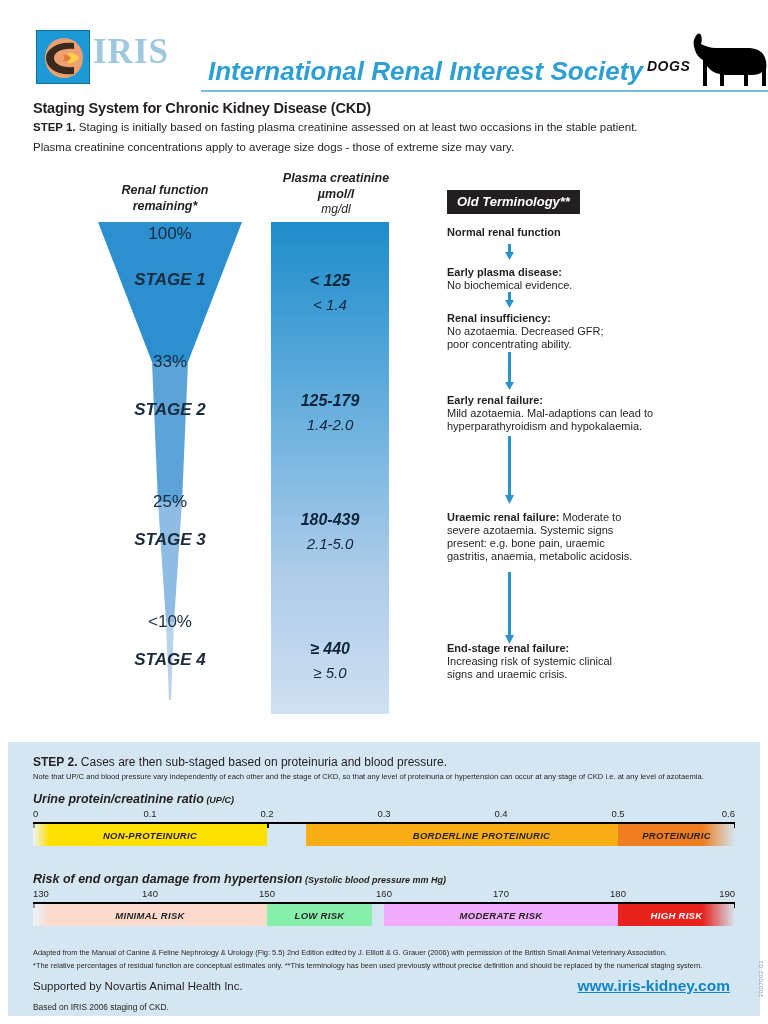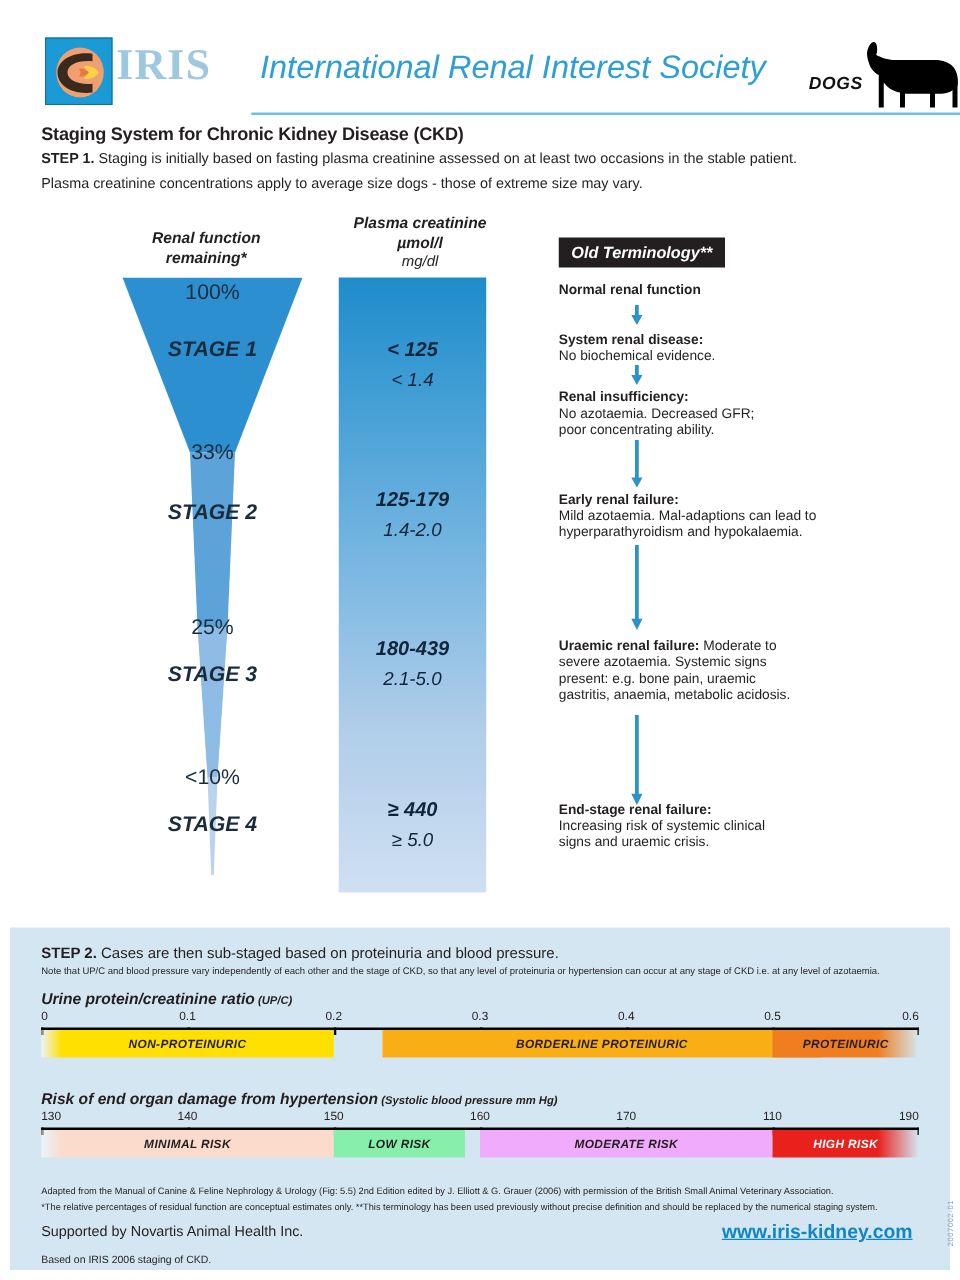--- a/index.html
+++ b/index.html
@@ -13,21 +13,21 @@
   }
   .page{position:absolute;inset:0;background:#fff;}
 
   
   .header{position:absolute;left:36px;top:30px;width:700px;height:62px;}
   .logo-box{position:absolute;left:0;top:0;width:54px;height:54px;background:#1b9ad6;
             border:1px solid #0f6f9e;box-sizing:border-box;overflow:hidden;}
   .logo-svg{display:block;}
   .iris-word{position:absolute;left:57px;top:4px;font-size:35px;font-weight:bold;
              font-family:"Liberation Serif", serif;color:#9ec8e0;letter-spacing:1px;line-height:1;}
-  .iris-full{position:absolute;left:172px;top:8px;font-size:26px;font-weight:normal;
+  .iris-full{position:absolute;left:172px;top:26px;font-size:26px;font-weight:bold;
              font-style:italic;color:#2e9fd4;white-space:nowrap;}
   .dogs-word{position:absolute;left:611px;top:28px;font-size:14px;font-weight:bold;
              font-style:italic;color:#111;letter-spacing:.5px;}
   .dog-silhouette{position:absolute;left:650px;top:2px;}
   .header-rule{position:absolute;left:165px;top:60px;width:571px;height:2px;background:#6fc0e2;}
 
   
   .title{position:absolute;left:33px;top:100px;font-size:14.5px;font-weight:bold;letter-spacing:-.2px;}
   .step1{position:absolute;left:33px;top:122px;font-size:11.5px;width:710px;line-height:1.0;}
   .step1 b{font-weight:bold;}
@@ -173,21 +173,21 @@
     <span class="hd">Normal renal function</span>
   </div>
   <div class="arrow" style="top:244px;height:16px">
     <svg width="9" height="16" viewBox="0 0 9 16" aria-hidden="true">
       <rect x="3" y="0" width="3" height="9" fill="#2b93c9"></rect>
       <polygon points="0,8 9,8 4.5,16" fill="#2b93c9"></polygon>
     </svg>
   </div>
 
   <div class="ot-item" style="top:266px">
-    <div class="hd">System renal disease:</div>
+    <div class="hd">Early plasma disease:</div>
     <div>No biochemical evidence.</div>
   </div>
   <div class="arrow" style="top:292px;height:16px">
     <svg width="9" height="16" viewBox="0 0 9 16" aria-hidden="true">
       <rect x="3" y="0" width="3" height="9" fill="#2b93c9"></rect>
       <polygon points="0,8 9,8 4.5,16" fill="#2b93c9"></polygon>
     </svg>
   </div>
 
   <div class="ot-item" style="top:312px">
@@ -273,21 +273,21 @@
   <div class="sec-title" style="top:872px">
     <span>Risk of end organ damage from hypertension</span><span class="small"> (Systolic blood pressure mm Hg)</span>
   </div>
   <div class="scale" id="bp-scale" style="top:888px;height:48px">
     <div class="tick-labels" id="bp-ticks">
         <span style="transform: translateX(0px); left: 0px;">130</span>
         <span style="left: 117px;">140</span>
         <span style="left: 234px;">150</span>
         <span style="left: 351px;">160</span>
         <span style="left: 468px;">170</span>
-        <span style="left: 585px;">110</span>
+        <span style="left: 585px;">180</span>
         <span style="transform: translateX(-100%); left: 702px;">190</span>
       </div>
     <div class="axis-line" style="top:14px"></div>
     <div id="bp-axis-ticks">
         <div class="axis-tick" style="left: 0px; top: 14px;"></div>
         <div class="axis-tick" style="left: 117px; top: 14px;"></div>
         <div class="axis-tick" style="left: 234px; top: 14px;"></div>
         <div class="axis-tick" style="left: 351px; top: 14px;"></div>
         <div class="axis-tick" style="left: 468px; top: 14px;"></div>
         <div class="axis-tick" style="left: 585px; top: 14px;"></div>

